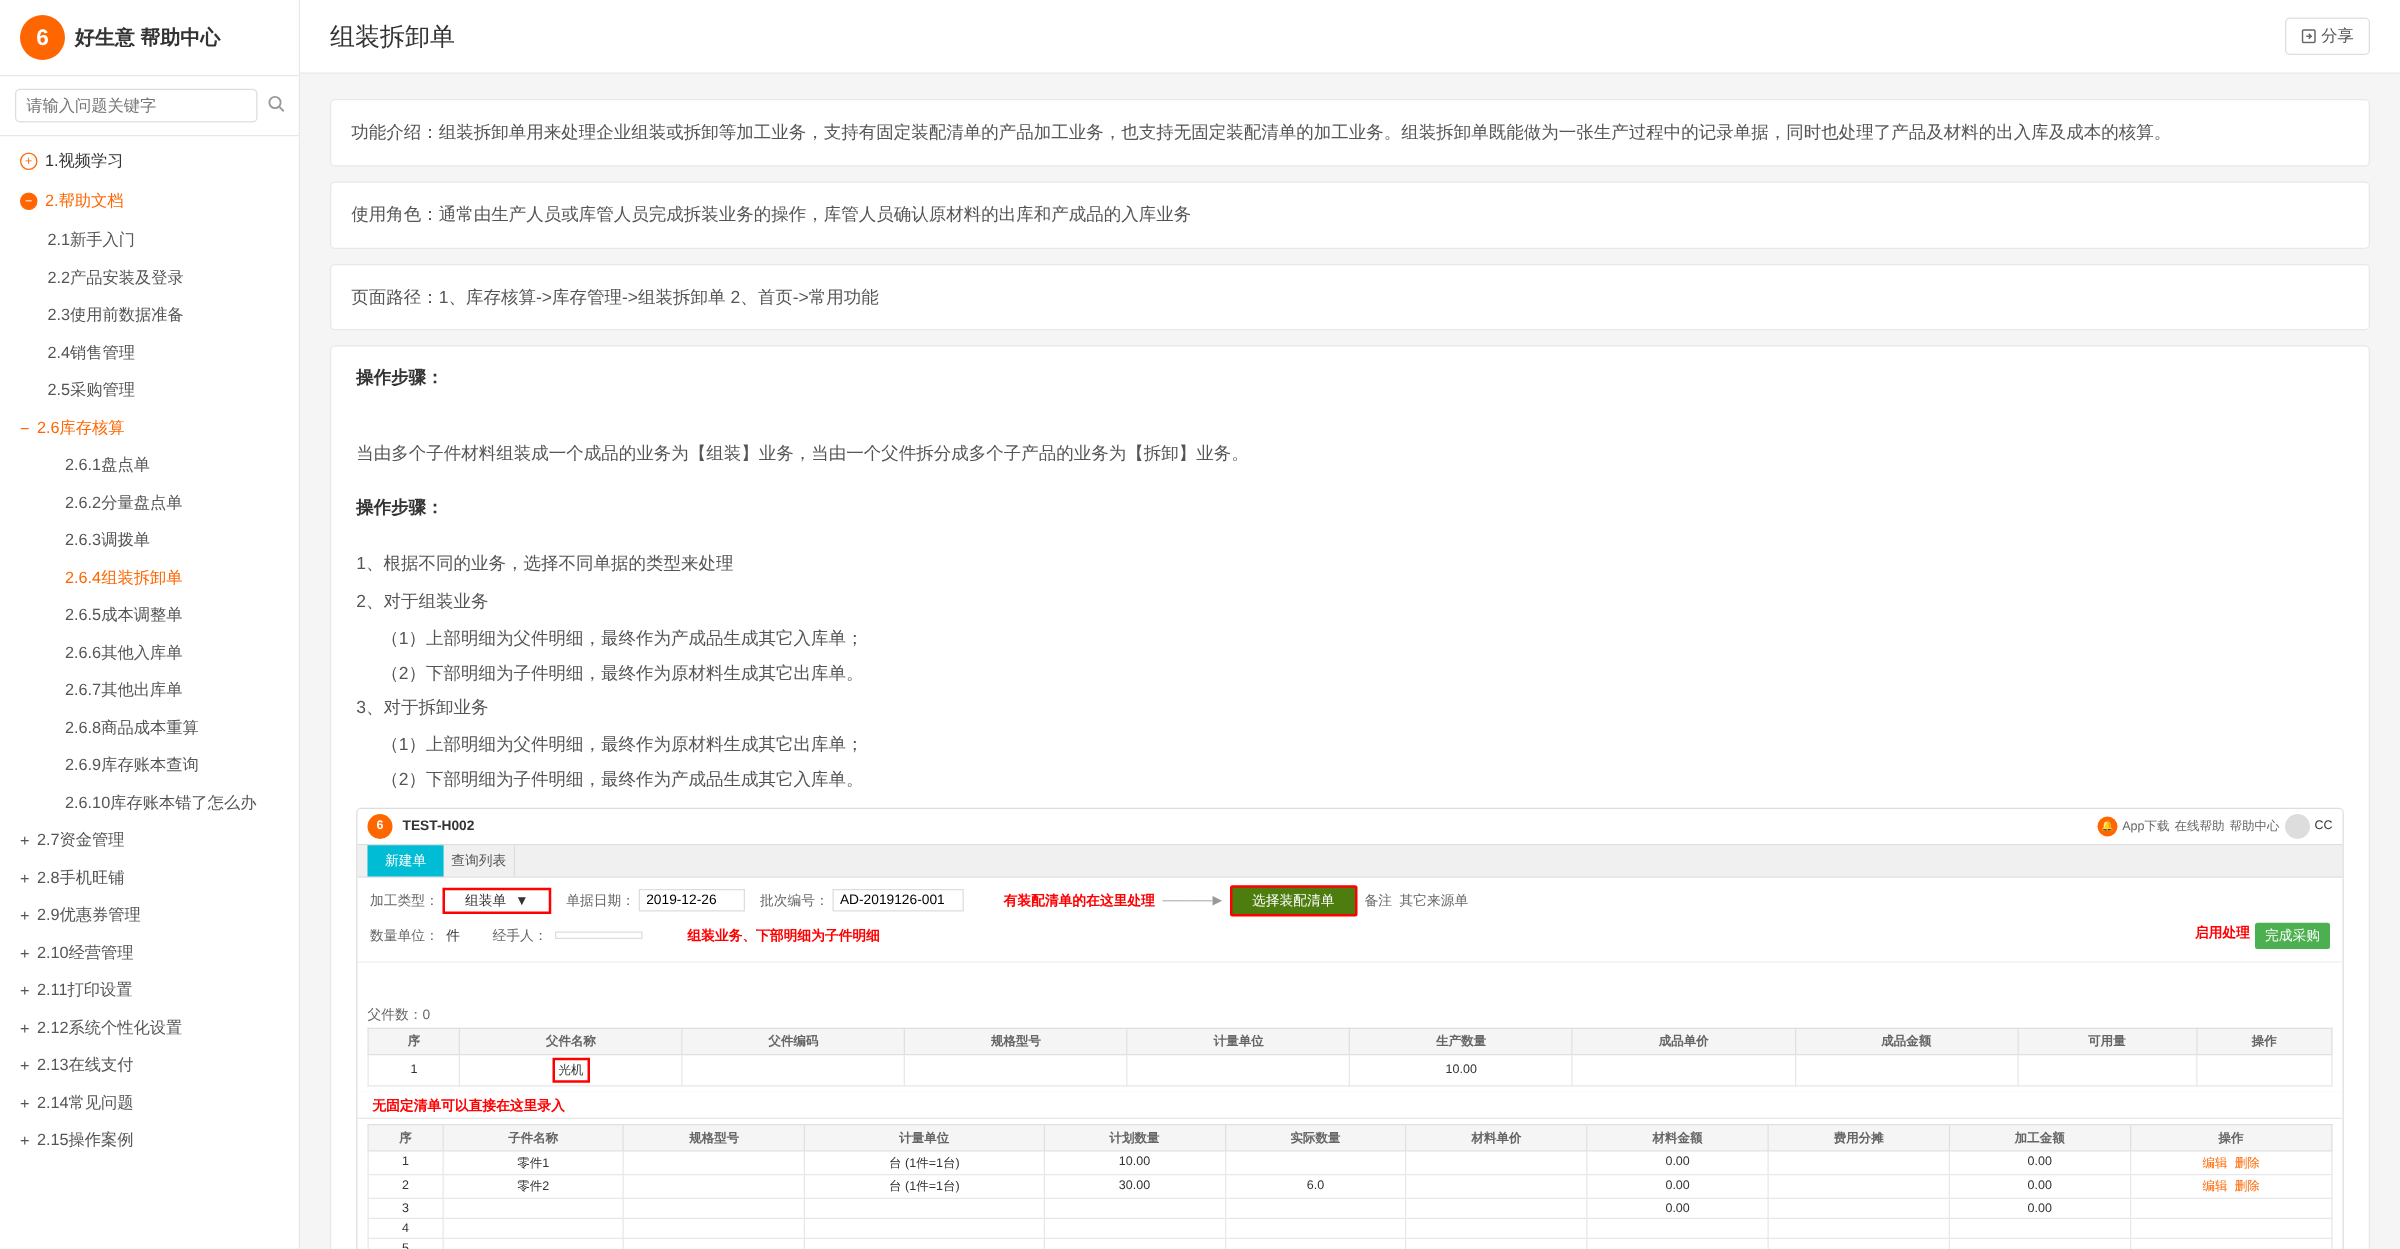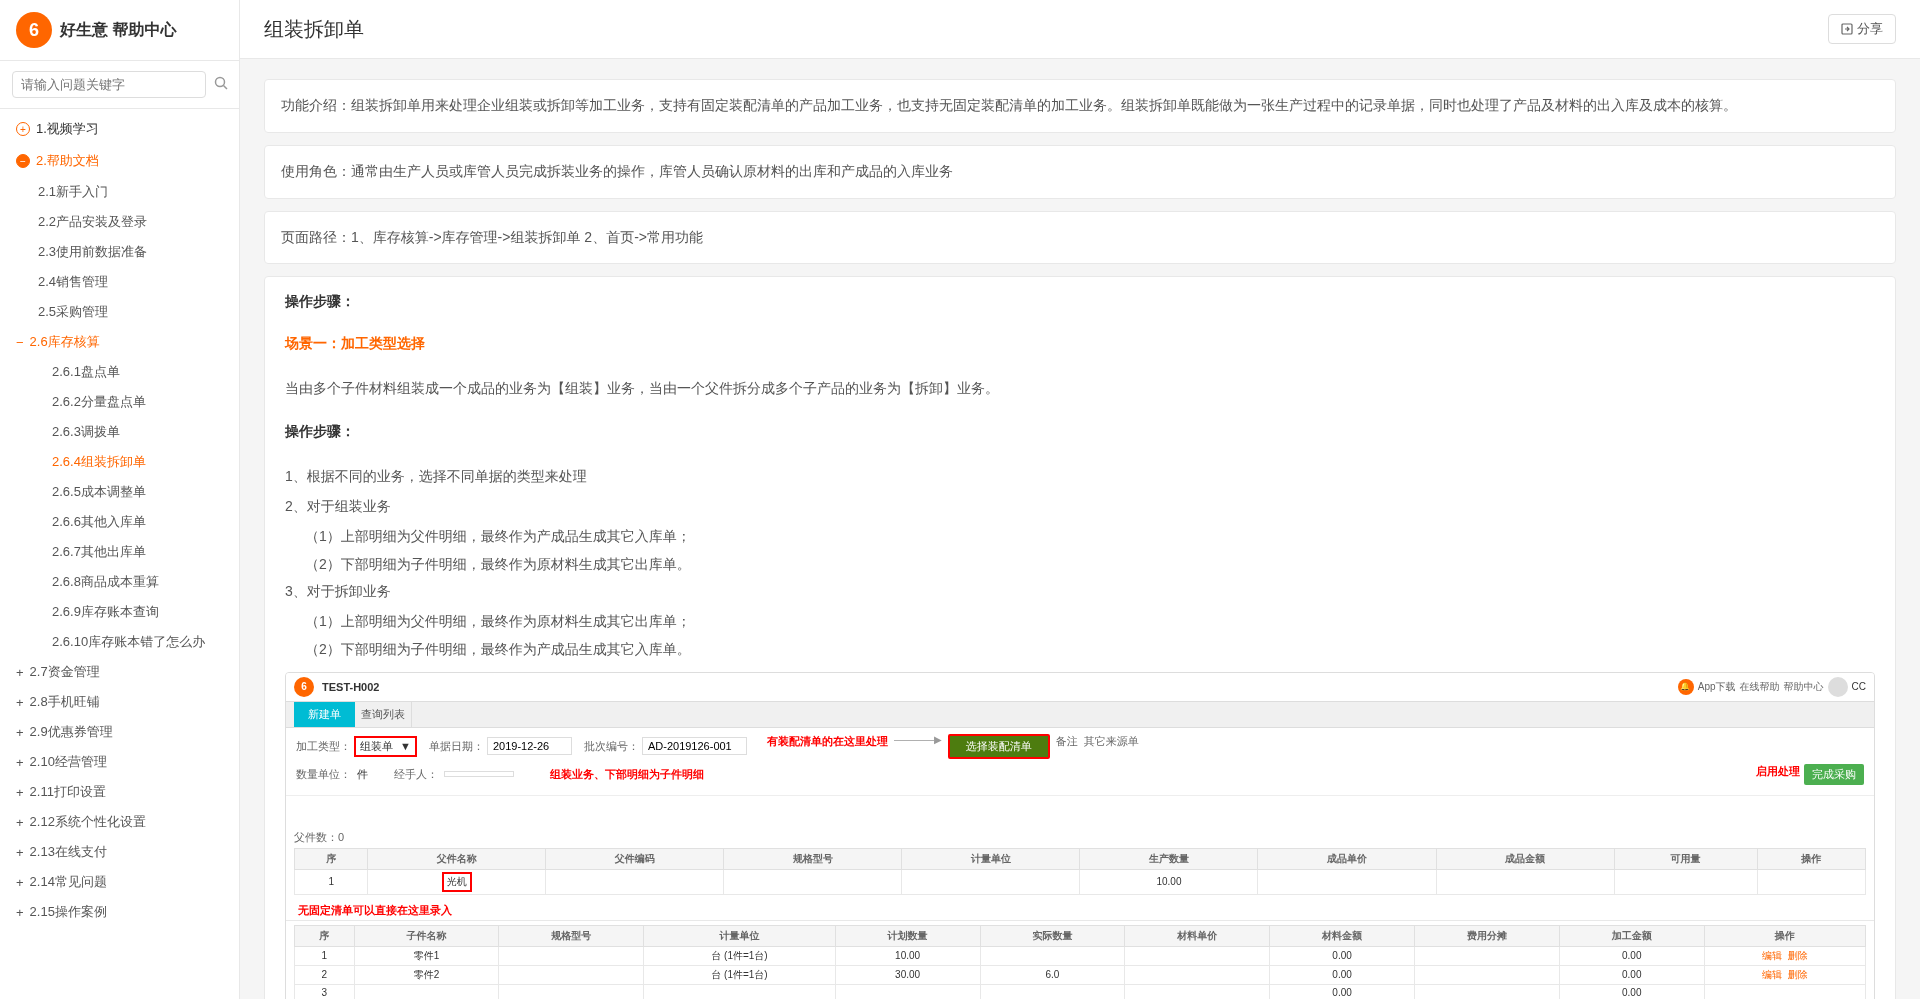--- a/index.html
+++ b/index.html
@@ -333,21 +333,20 @@
     <div class="info-block">
       <span>使用角色：通常由生产人员或库管人员完成拆装业务的操作，库管人员确认原材料的出库和产成品的入库业务</span>
     </div>
     <div class="info-block">
       <span>页面路径：1、库存核算-&gt;库存管理-&gt;组装拆卸单 2、首页-&gt;常用功能</span>
     </div>
 
     <div class="content-section">
       <div class="step-text bold">操作步骤：</div>
       <br>
-      <div class="step-text bold orange">场景一：加工类型选择</div>
       <br>
       <div class="step-desc">当由多个子件材料组装成一个成品的业务为【组装】业务，当由一个父件拆分成多个子产品的业务为【拆卸】业务。</div>
       <br>
       <div class="step-text bold">操作步骤：</div>
       <br>
       <div class="step-desc">1、根据不同的业务，选择不同单据的类型来处理</div>
       <div class="step-desc">2、对于组装业务</div>
       <div class="step-sub">（1）上部明细为父件明细，最终作为产成品生成其它入库单；</div>
       <div class="step-sub">（2）下部明细为子件明细，最终作为原材料生成其它出库单。</div>
       <div class="step-desc">3、对于拆卸业务</div>
@@ -378,35 +377,35 @@
               <span>新建单</span>
             </div>
             <div style="padding:5px 6px; font-size:11px; background:#f0f0f0; color:#555; cursor:pointer; border-right:1px solid #ddd;">查询列表</div>
           </div>
 
           <div style="background:#fff; padding:6px 10px; border-bottom:1px solid #eee;">
             <div style="display:flex; align-items:center; gap:12px; flex-wrap:wrap; font-size:11px; margin-bottom:5px;">
 
               <div style="display:flex; align-items:center; gap:3px;">
                 <label style="color:#666;">加工类型：</label>
-                <div style="border:2px solid #f00; padding:1px 4px; font-size:11px; position:relative;">
+                <div style="border:2px solid #f00; padding:1px 16px; font-size:11px; position:relative;">
                   <span>组装单</span>
                   <span style="margin-left:4px;">▼</span>
                 </div>
               </div>
               <div style="display:flex; align-items:center; gap:3px;">
                 <label style="color:#666;">单据日期：</label>
                 <input type="text" value="2019-12-26" style="border: 1px solid rgb(221, 221, 221); padding: 2px 5px; font-size: 11px; width: 85px;">
               </div>
               <div style="display:flex; align-items:center; gap:3px;">
                 <label style="color:#666;">批次编号：</label>
                 <input type="text" value="AD-2019126-001" style="border: 1px solid rgb(221, 221, 221); padding: 2px 5px; font-size: 11px; width: 105px;">
               </div>
 
-              <div style="margin-left:8px; display:flex; gap:6px; position:relative;">
+              <div style="margin-left:20px; display:flex; align-items:center; gap:6px; position:relative;">
                 <span style="color:#f00; font-size:11px; font-weight:bold;">有装配清单的在这里处理</span>
                 <span style="color:#999; font-size:10px;">————▶</span>
                 <button style="background:#4d7c0f;color:white;border:none;padding:3px 16px;font-size:11px;border-radius:2px;border:2px solid #f00;">
                   <span>选择装配清单</span>
                 </button>
                 <span style="color:#666;font-size:11px;">备注</span>
                 <span style="color:#666;font-size:11px;">其它来源单</span>
               </div>
             </div>
 

